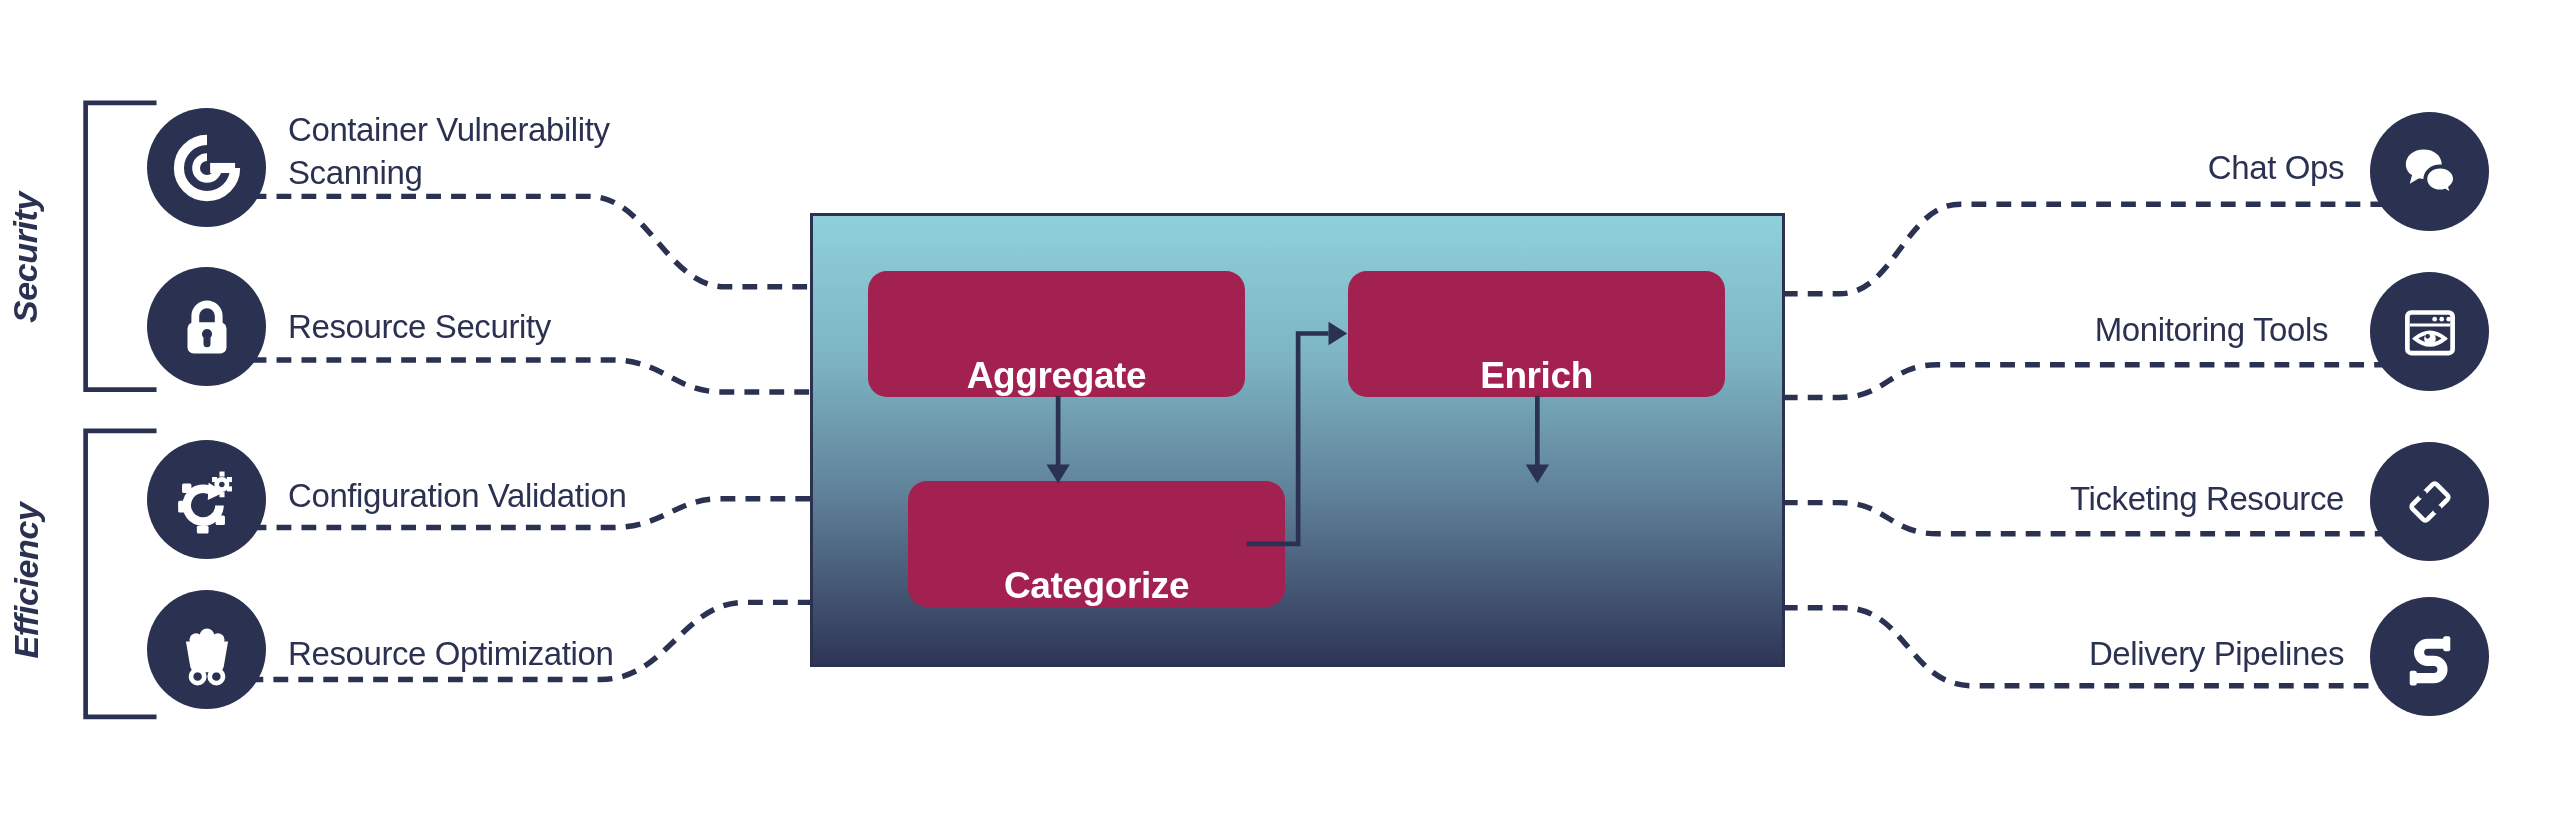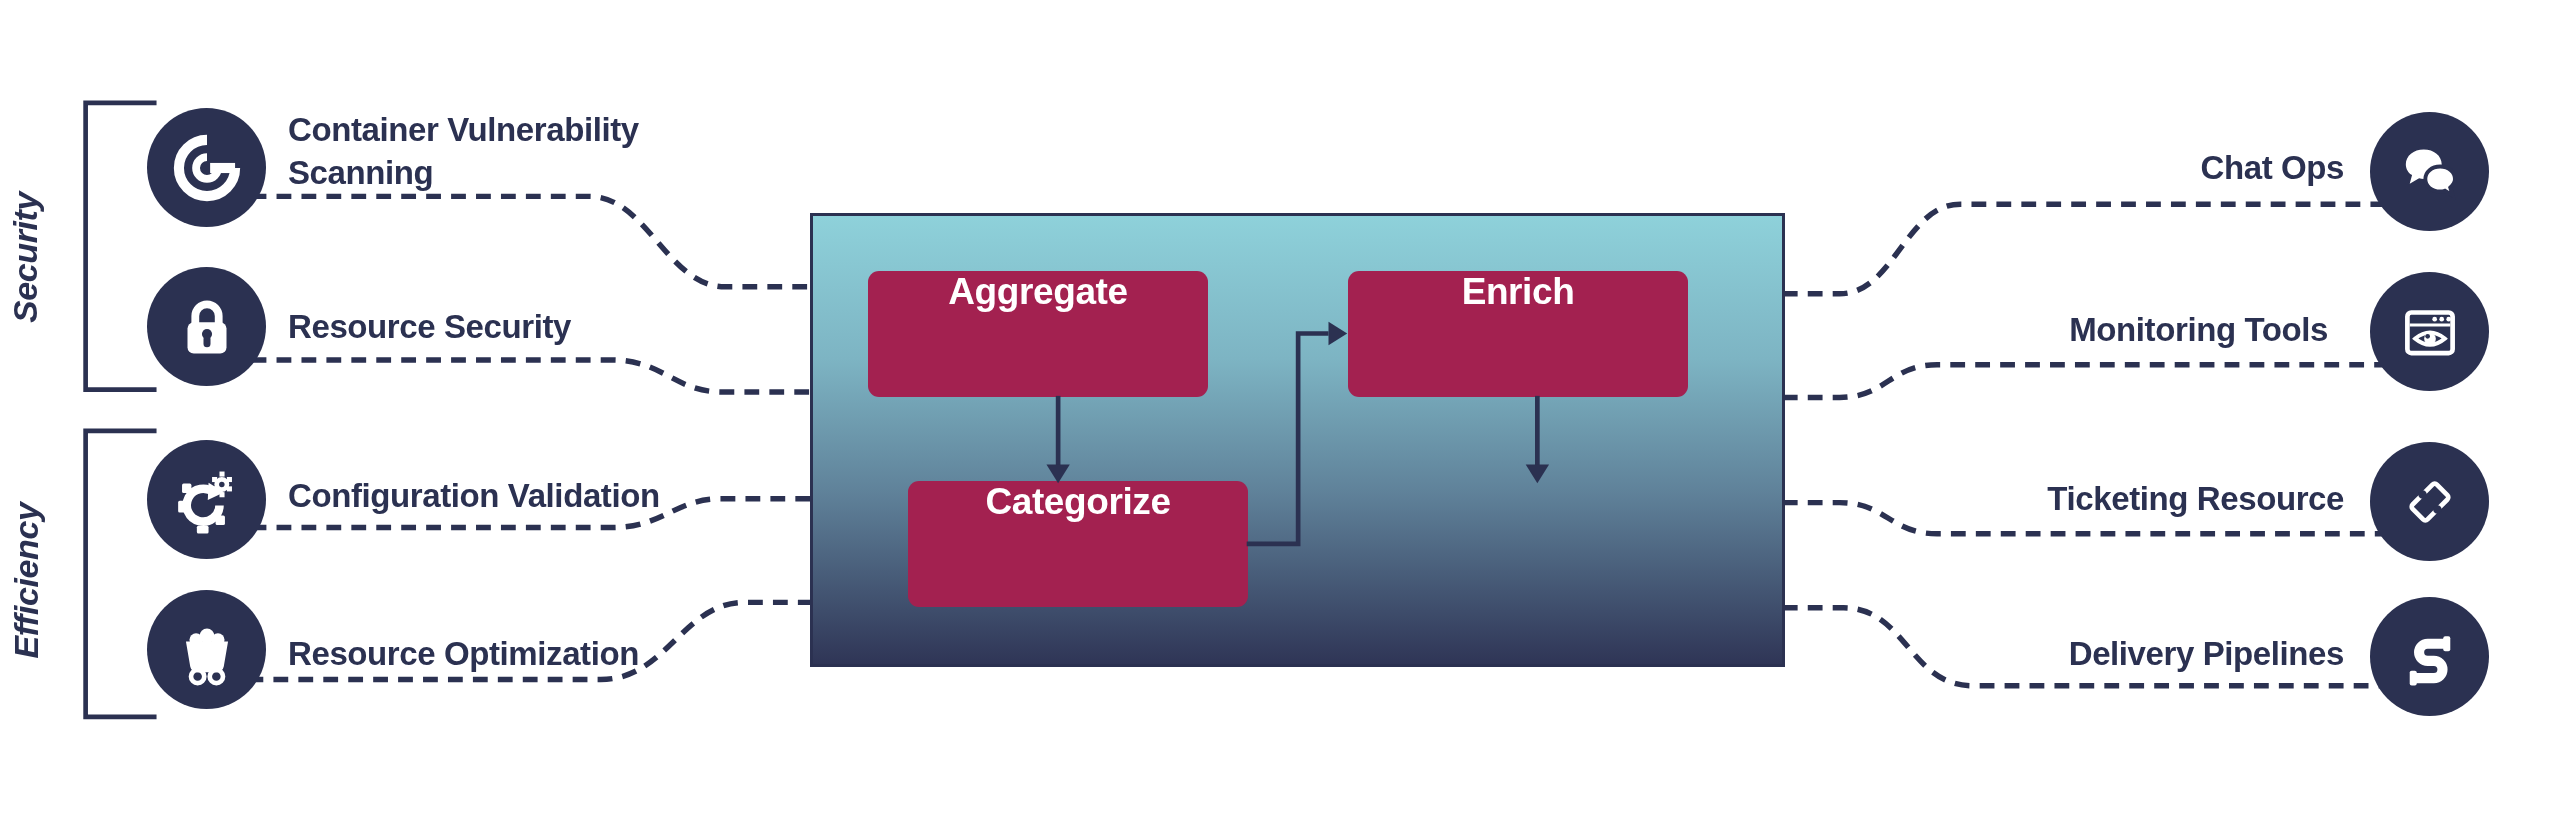--- a/index.html
+++ b/index.html
@@ -9,37 +9,37 @@
   }
   svg.layer{position:absolute;left:0;top:0;pointer-events:none;}
   .lines-layer{z-index:1;}
   .arrows-layer{z-index:4;}
   .section-label{
     position:absolute;z-index:2;text-align:center;
     font-size:34px;font-weight:bold;font-style:italic;letter-spacing:-0.4px;
     transform:rotate(-90deg);color:#2b3151;white-space:nowrap;
   }
   .side-label{
-    position:absolute;z-index:2;font-size:33px;font-weight:bold;letter-spacing:-0.4px;
+    position:absolute;z-index:2;font-size:33px;font-weight:normal;letter-spacing:-0.4px;
     line-height:1.3;color:#2b3151;
   }
   .side-label.right{text-align:right;}
   .icon-circle{
     position:absolute;z-index:3;width:119px;height:119px;border-radius:50%;
     background:#2b3151;display:flex;align-items:center;justify-content:center;
   }
   .icon-circle svg{width:78px;height:78px;}
   .process-panel{
     position:absolute;z-index:2;left:810px;top:213px;width:975px;height:454px;
     box-sizing:border-box;border:3.9px solid #2b3151;
     background:linear-gradient(180deg,#8ed1da 0%,#7db4c3 32%,#5f8199 62%,#2f3556 100%);
   }
   .process-box{
-    position:absolute;width:340px;height:126px;background:#a32150;border-radius:11px;
-    display:flex;align-items:flex-start;justify-content:center;
+    position:absolute;width:377px;height:126px;background:#a32150;border-radius:19px;
+    display:flex;align-items:flex-end;justify-content:center;
     color:#ffffff;font-size:37px;font-weight:bold;letter-spacing:-0.4px;
   }
   .pb-aggregate{left:55px;top:55px;}
   .pb-enrich{left:535px;top:55px;}
   .pb-categorize{left:55px;top:265px;margin-left:40px;}
   .pb-prioritize{left:535px;top:265px;}
 </style>
 </head>
 <body>
 

